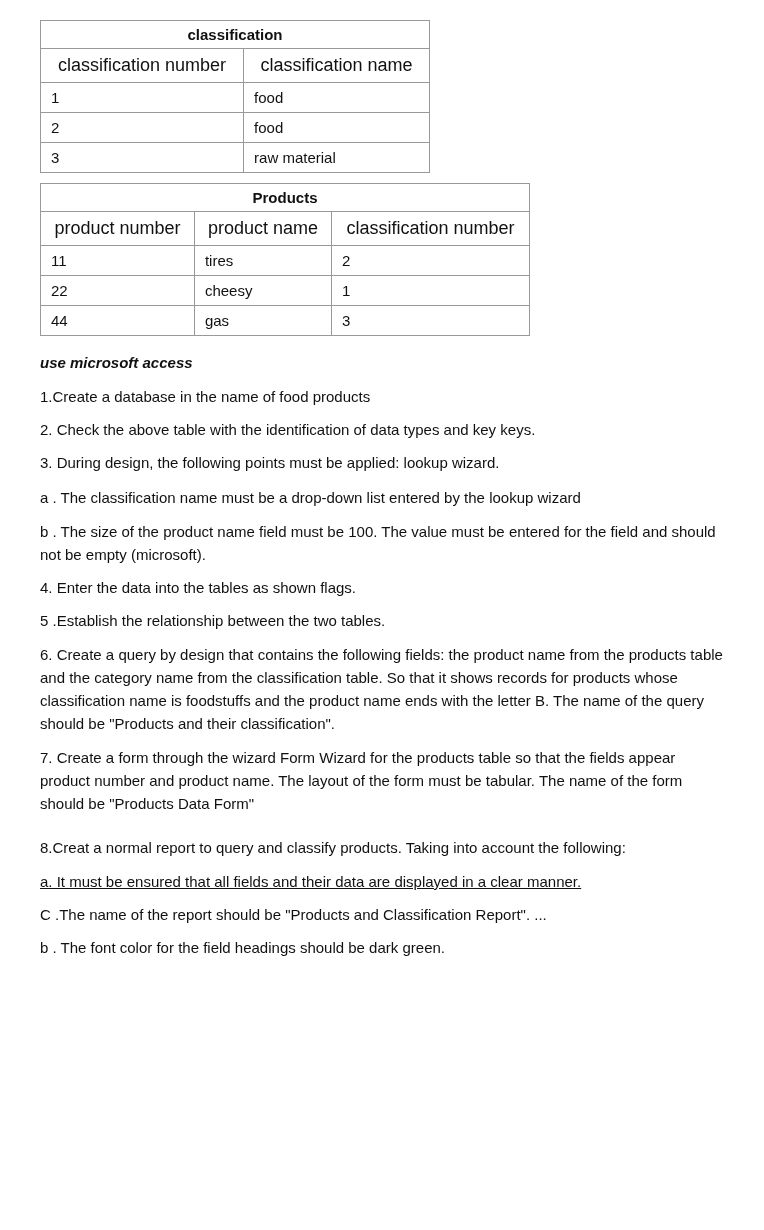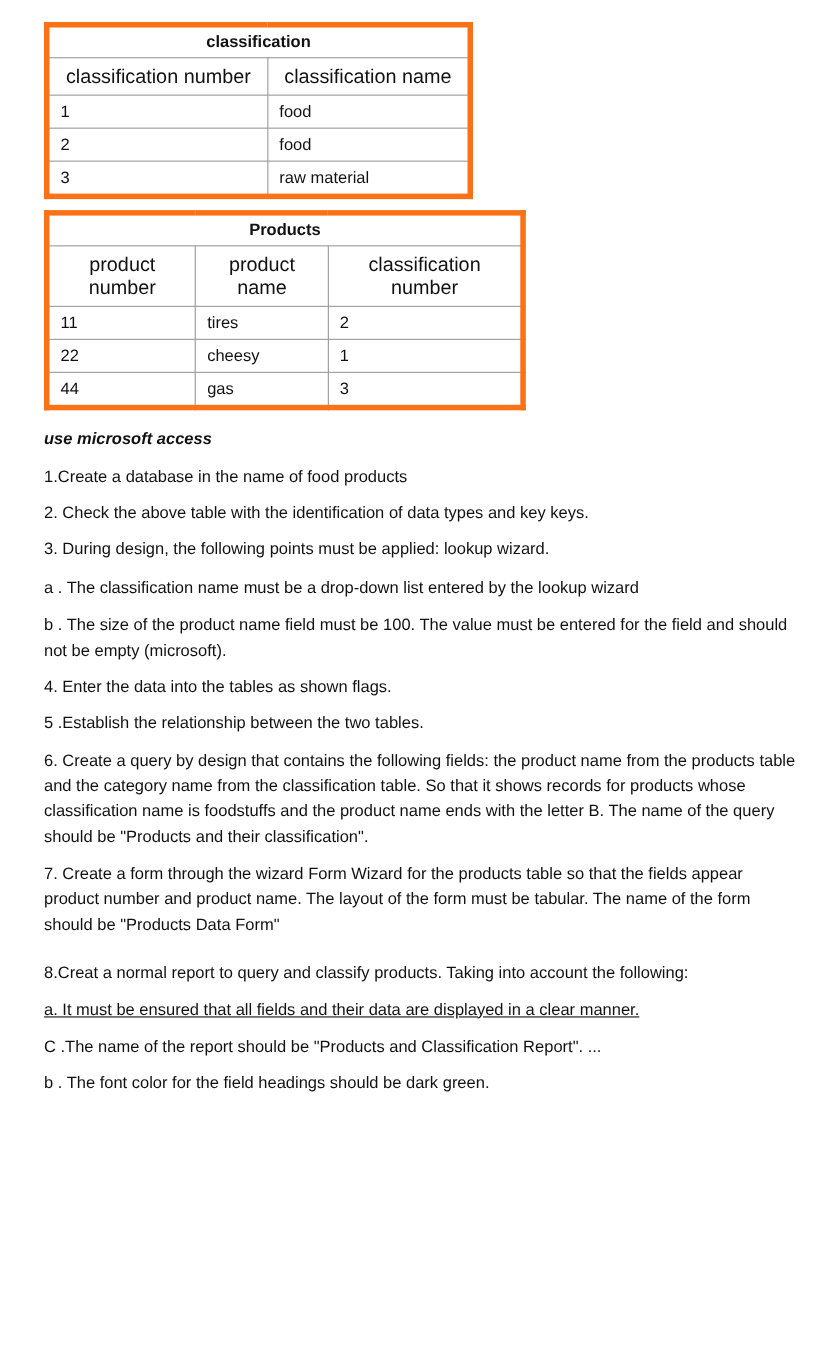--- a/index.html
+++ b/index.html
@@ -20,21 +20,21 @@
 
     .tables-section {
       display: flex;
       flex-direction: column;
       gap: 10px;
       margin-bottom: 16px;
     }
 
     table {
       border-collapse: collapse;
-      border: 5px solid #f97316;
+      border: 1px solid #f97316;
     }
 
     th, td {
       border: 1px solid #999;
       padding: 6px 10px;
       font-size: 15px;
       vertical-align: top;
     }
 
     .table-header-row th {
@@ -48,21 +48,21 @@
       padding: 5px 10px;
       border: 1px solid #999;
       background: #fff;
     }
 
     .classification-table {
       width: 390px;
     }
 
     .products-table {
-      width: 438px;
+      width: 490px;
     }
 
     .instructions {
       margin-top: 8px;
     }
 
     .instructions p {
       margin-bottom: 10px;
       line-height: 1.5;
     }

